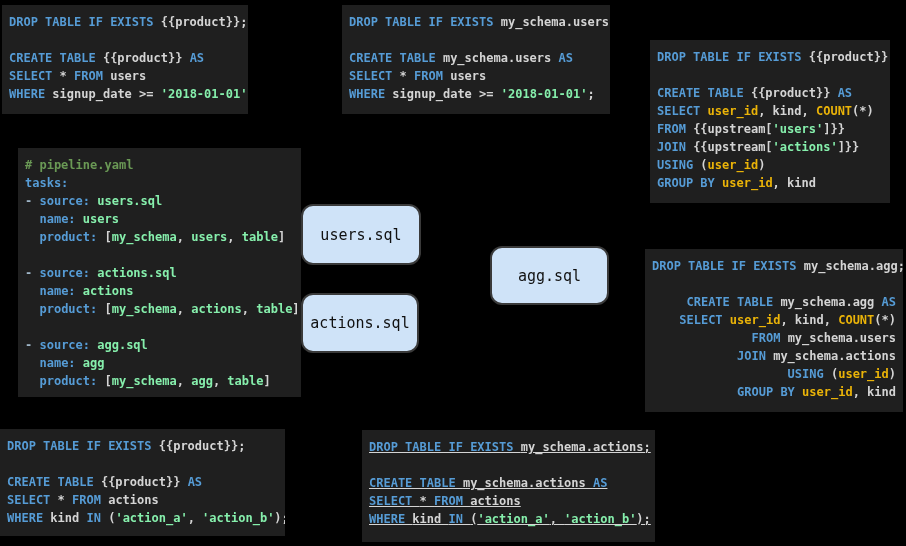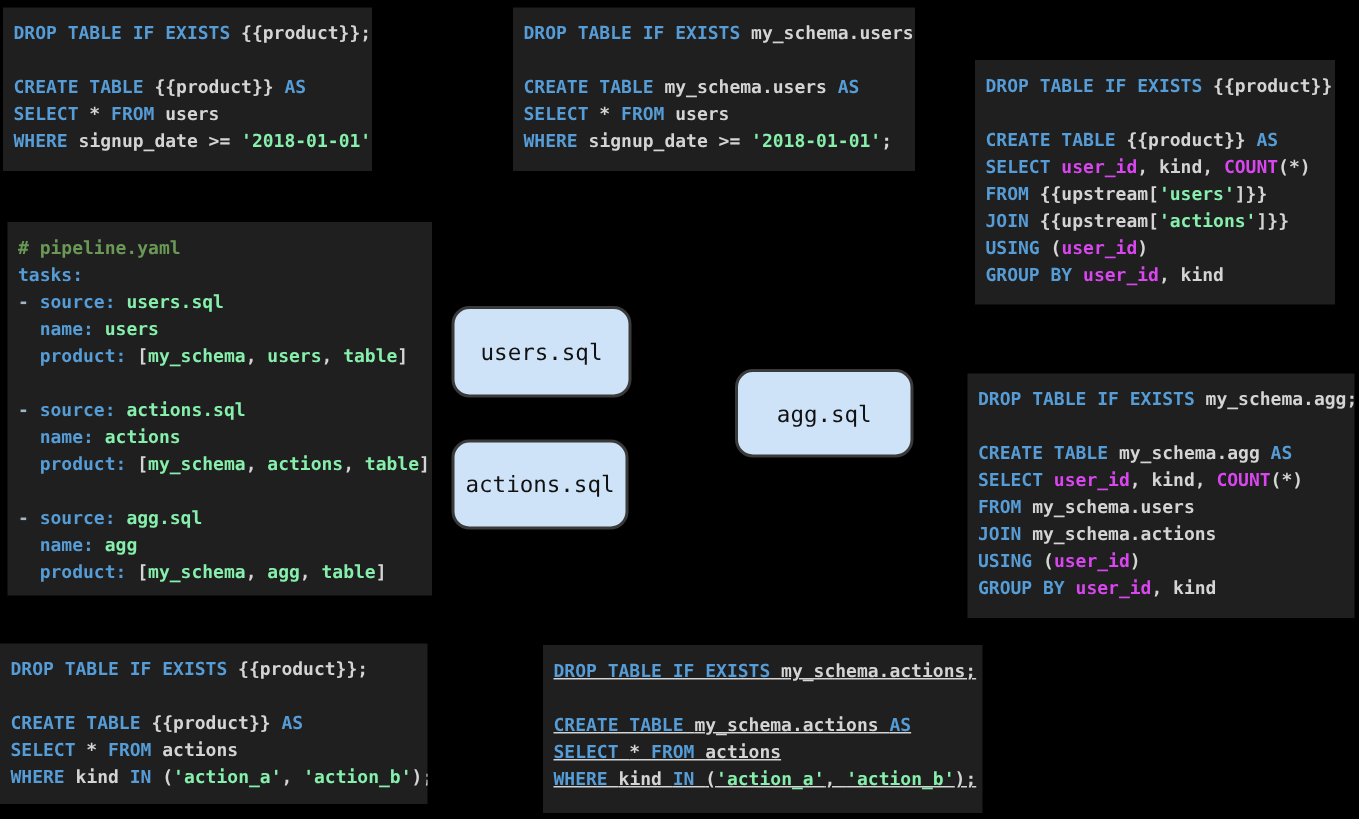--- a/index.html
+++ b/index.html
@@ -11,32 +11,32 @@
     position:absolute;background:#1f1f1f;color:#d4d4d4;
     font-family:"DejaVu Sans Mono",monospace;
     font-size:12px;line-height:18px;font-weight:bold;
     padding:8px 7px;box-sizing:border-box;white-space:pre;overflow:hidden;
   }
   .cl{height:18px;}
   .t-k{color:#569cd6;}
   .t-p{color:#d4d4d4;}
   .t-s{color:#86efac;}
   .t-c{color:#6a9955;}
-  .t-y{color:#d946ef;}
+  .t-y{color:#eab308;}
   .t-d{color:#9fb6c7;}
   .node{
     position:absolute;background:#cfe3f8;border:2px solid #3a3a3a;border-radius:12px;
     display:flex;align-items:center;justify-content:center;box-sizing:border-box;
     font-family:"DejaVu Sans Mono",monospace;font-size:15px;color:#111;
   }
   #block-users-tpl{left:2px;top:5px;width:246px;height:109px;}
   #block-users-ren{left:342px;top:5px;width:268px;height:109px;}
   #block-agg-tpl{left:650px;top:40px;width:240px;height:163px;}
-  #block-yaml{left:5px;top:148px;width:283px;height:249px;}
-  #block-agg-ren{left:645px;top:249px;width:258px;height:163px;}
+  #block-yaml{left:18px;top:148px;width:283px;height:249px;}
+  #block-agg-ren{left:645px;top:249px;width:258px;height:163px;text-align:right;}
   #block-actions-tpl{left:0px;top:429px;width:285px;height:107px;}
   #block-actions-ren{left:362px;top:430px;width:293px;height:112px;text-decoration:underline;}
   #node-users{left:301px;top:204px;width:120px;height:61px;}
   #node-actions{left:301px;top:293px;width:118px;height:60px;}
   #node-agg{left:490px;top:246px;width:119px;height:59px;}
 </style>
 </head>
 <body>
 
 <div class="canvas">

